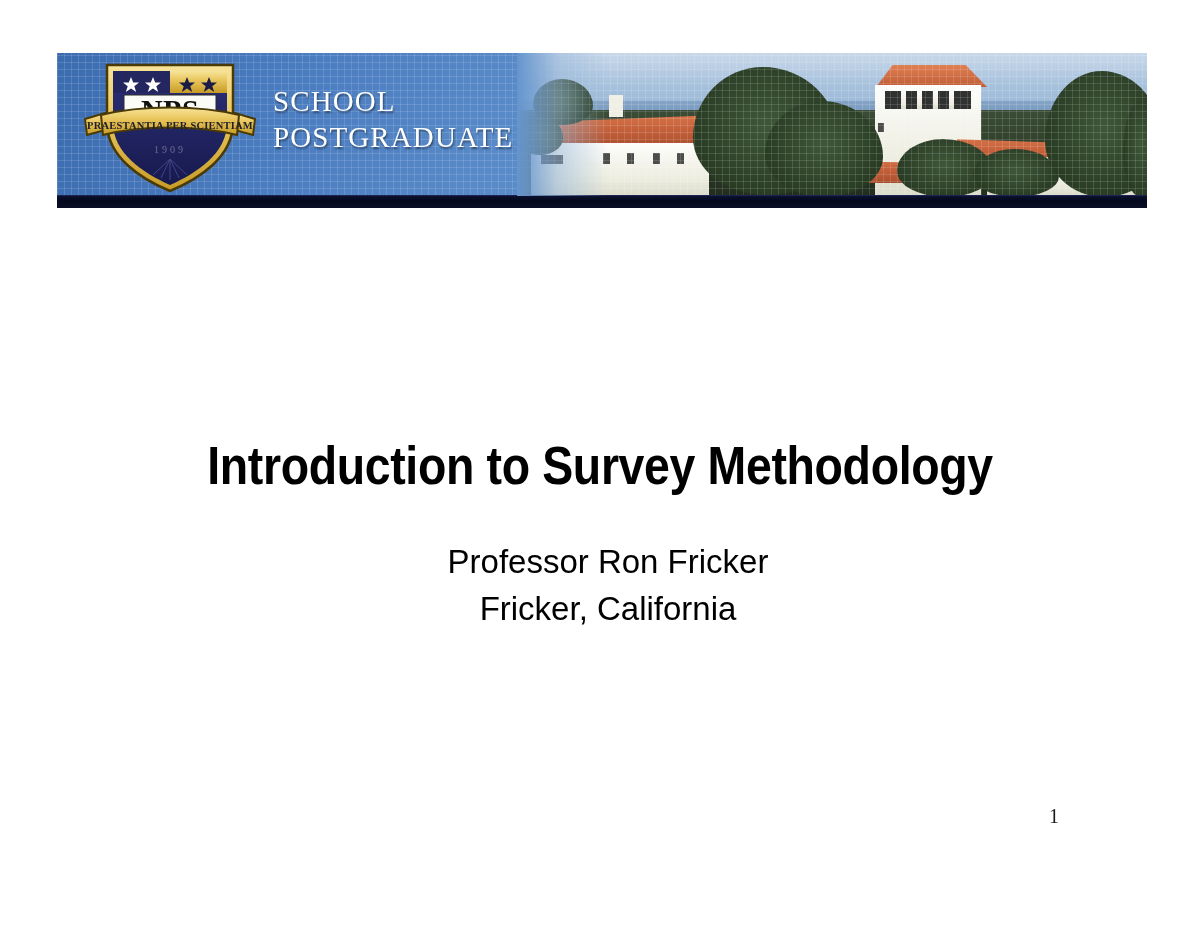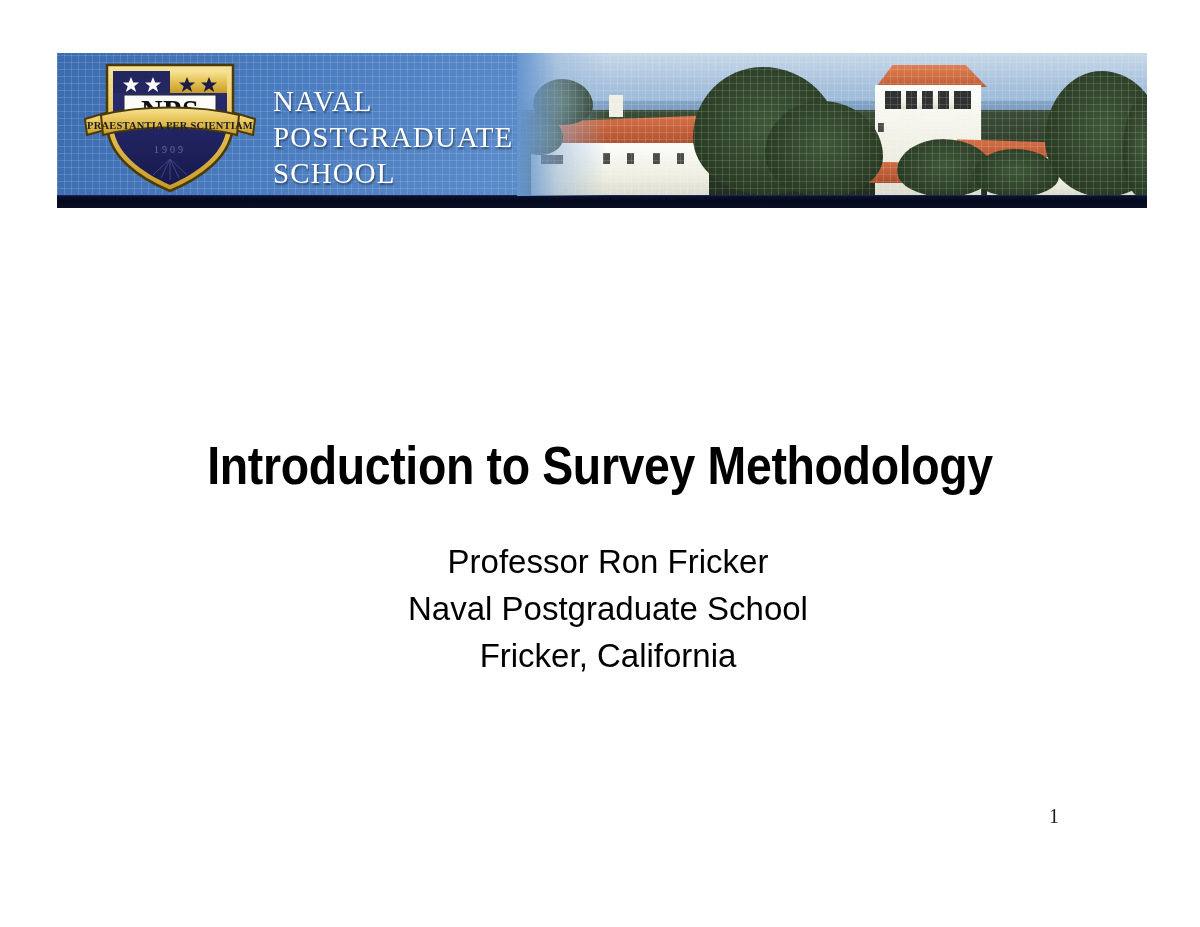--- a/index.html
+++ b/index.html
@@ -286,31 +286,29 @@
         </g>
 
         <path d="M6 62 L26 56 L30 72 L8 78 Z" fill="url(#goldg)" stroke="#4a3a06" stroke-width="2"></path>
         <path d="M176 62 L156 56 L152 72 L174 78 Z" fill="url(#goldg)" stroke="#4a3a06" stroke-width="2"></path>
         <path d="M22 58 C62 48 120 48 160 58 L158 78 C118 68 62 68 24 78 Z" fill="url(#goldg)" stroke="#4a3a06" stroke-width="2"></path>
         <text x="91" y="72" text-anchor="middle" font-family="Liberation Serif, DejaVu Serif, serif" font-size="10.5" font-weight="700" fill="#20202a" letter-spacing="0.2">PRAESTANTIA PER SCIENTIAM</text>
       </svg>
     </div>
 
     <div class="wordmark">
-      <div>NAVAL</div>
+      <div>SCHOOL</div>
       <div>POSTGRADUATE</div>
-      <div>SCHOOL</div>
     </div>
 
     <div class="banner-bar"></div>
   </div>
 
   <h1 class="title">Introduction to Survey Methodology</h1>
 
   <div class="subtitle">
     <div>Professor Ron Fricker</div>
-    <div>Naval Postgraduate School</div>
     <div>Fricker, California</div>
   </div>
 
   <div class="page-number">1</div>
 
 </div>
 
 </body></html>

